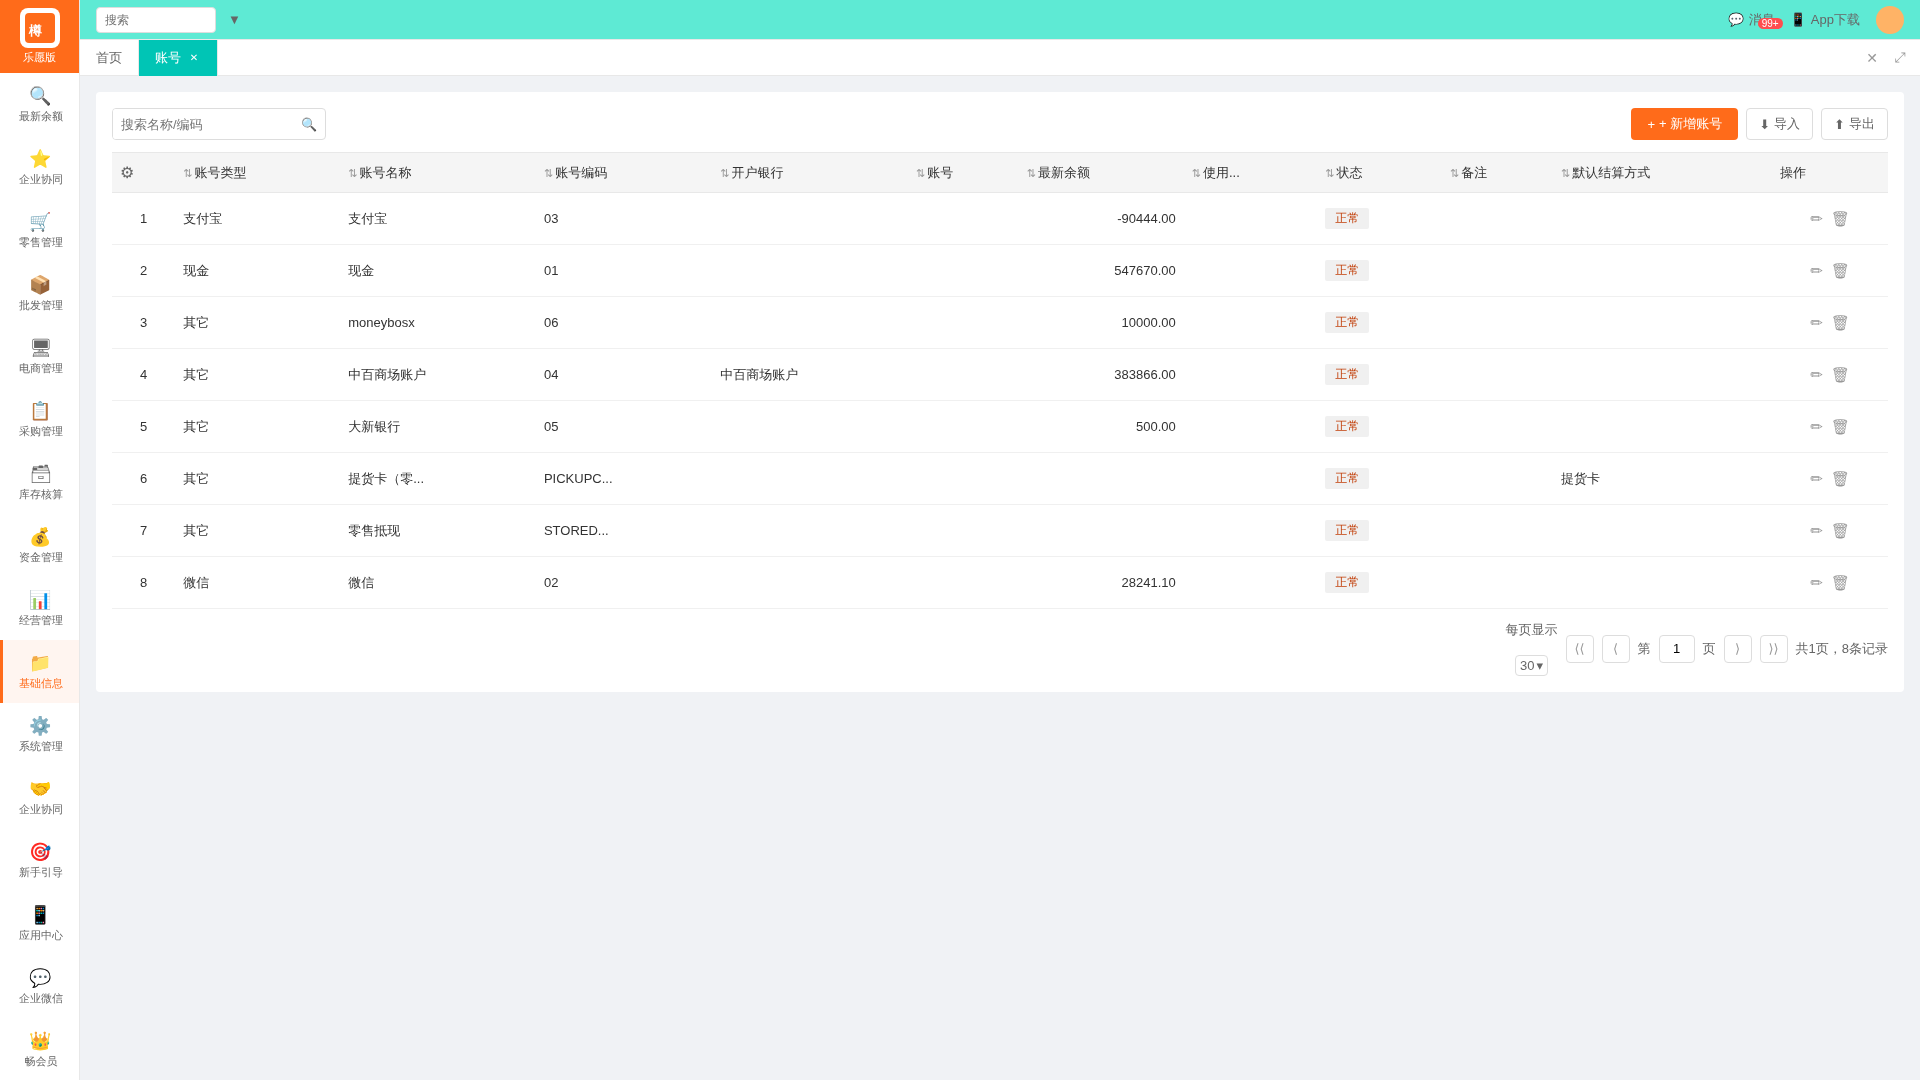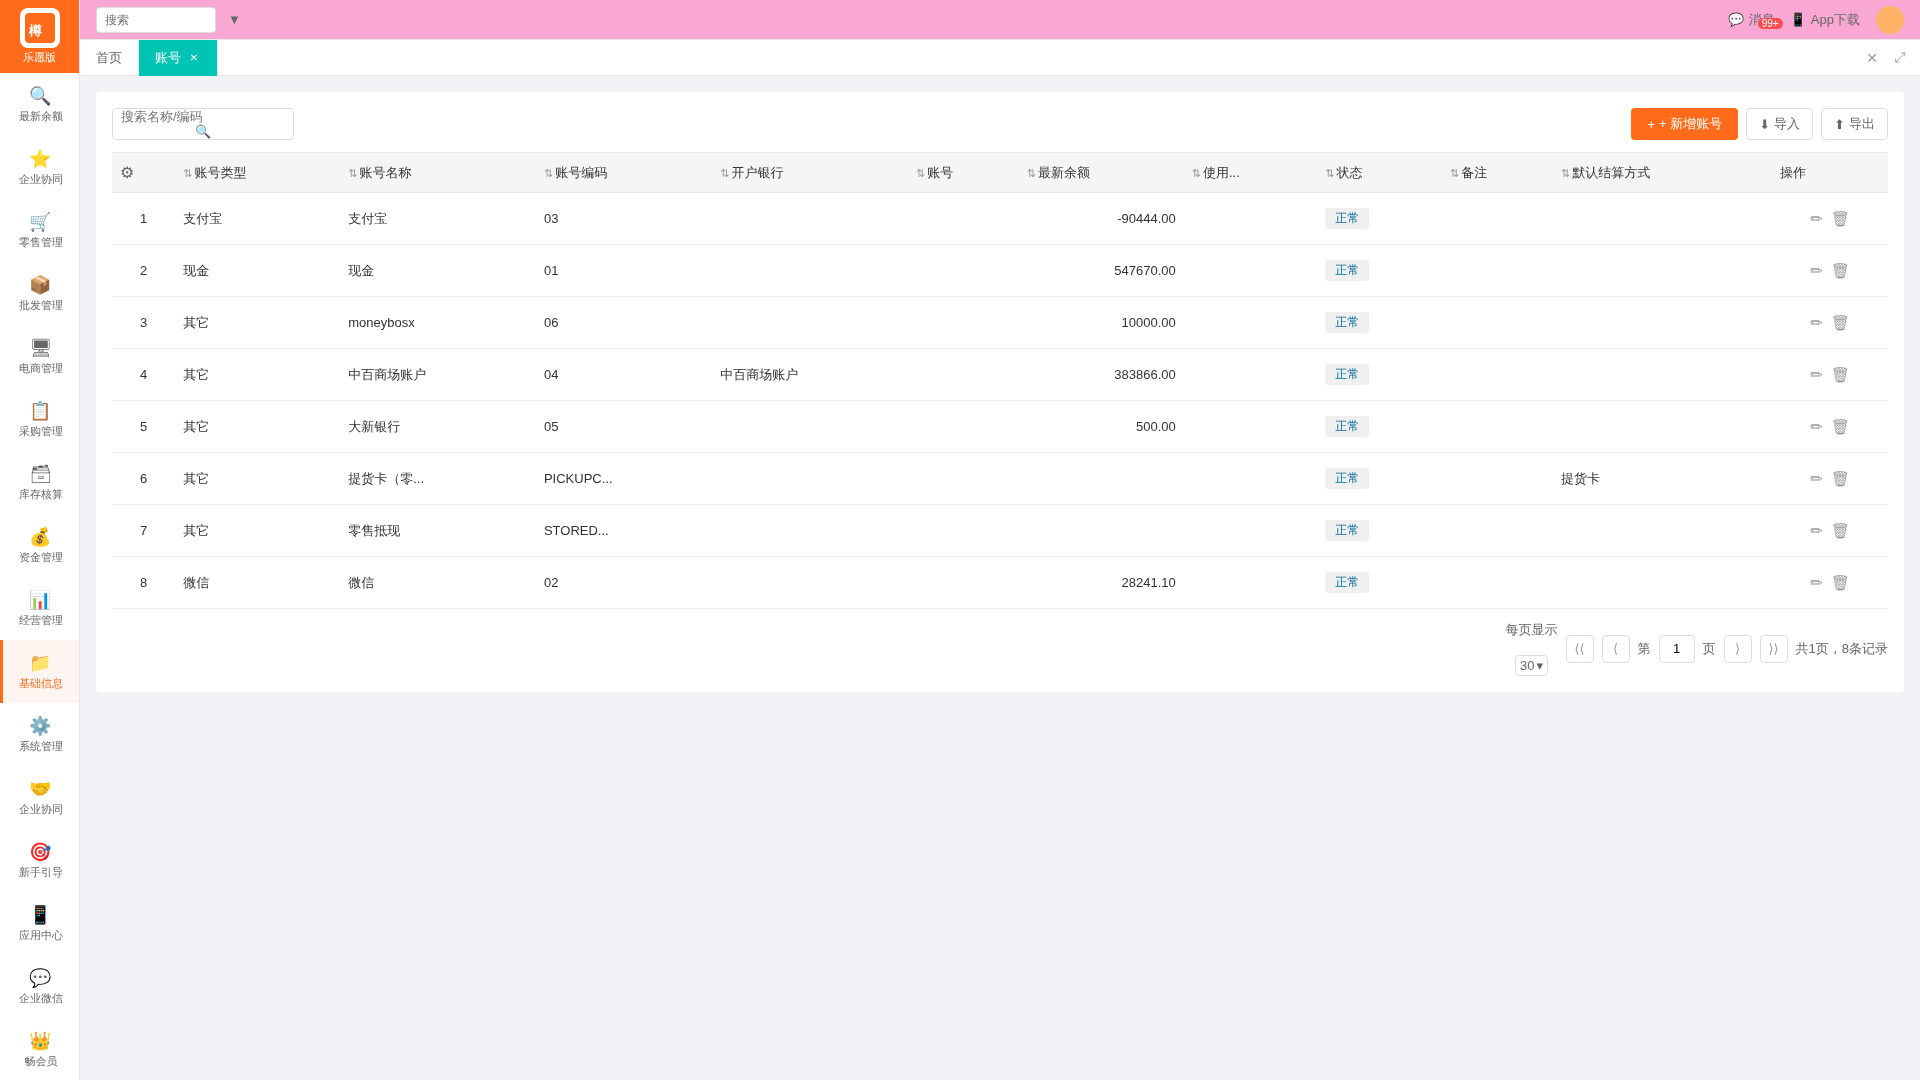--- a/index.html
+++ b/index.html
@@ -55,21 +55,21 @@
     .main {
       flex: 1;
       display: flex;
       flex-direction: column;
       overflow: hidden;
     }
 
     
     .top-header {
       height: 40px;
-      background: #f9a8d4;
+      background: #5eead4;
       display: flex;
       align-items: center;
       justify-content: space-between;
       padding: 4px 16px;
       border-bottom: 1px solid #e8e8e8;
       flex-shrink: 0;
     }
     .top-header-left { display: flex; align-items: center; gap: 12px; }
     .search-box {
       width: 120px;
@@ -155,21 +155,20 @@
       display: flex;
       align-items: center;
       justify-content: space-between;
       margin-bottom: 12px;
     }
     .toolbar-left { display: flex; align-items: center; gap: 8px; }
     .search-input-wrap {
       display: flex; align-items: center;
       border: 1px solid #ddd; border-radius: 4px; overflow: hidden;
       height: 32px;
-      flex-direction: column;
     }
     .search-input {
       width: 180px; height: 100%; border: none; outline: none; padding: 0 8px; font-size: 13px;
     }
     .search-btn {
       width: 32px; height: 32px; background: none; border: none; cursor: pointer;
       display: flex; align-items: center; justify-content: center; color: #999;
     }
     .toolbar-right { display: flex; align-items: center; gap: 8px; }
     .btn-primary {
@@ -204,21 +203,21 @@
       padding: 10px 8px;
       border-bottom: 1px solid #f0f0f0;
       color: #333;
     }
     .status-badge {
       display: inline-block;
       padding: 2px 10px;
       border-radius: 2px;
       font-size: 12px;
       background: #f0f0f0;
-      color: #0369a1;
+      color: #c2410c;
     }
     .action-btns { display: flex; align-items: center; justify-content: center; gap: 8px; }
     .action-btn { cursor: pointer; color: #999; font-size: 15px; }
 
     
     .pagination {
       display: flex;
       align-items: center;
       justify-content: flex-end;
       padding: 12px 0 0;

